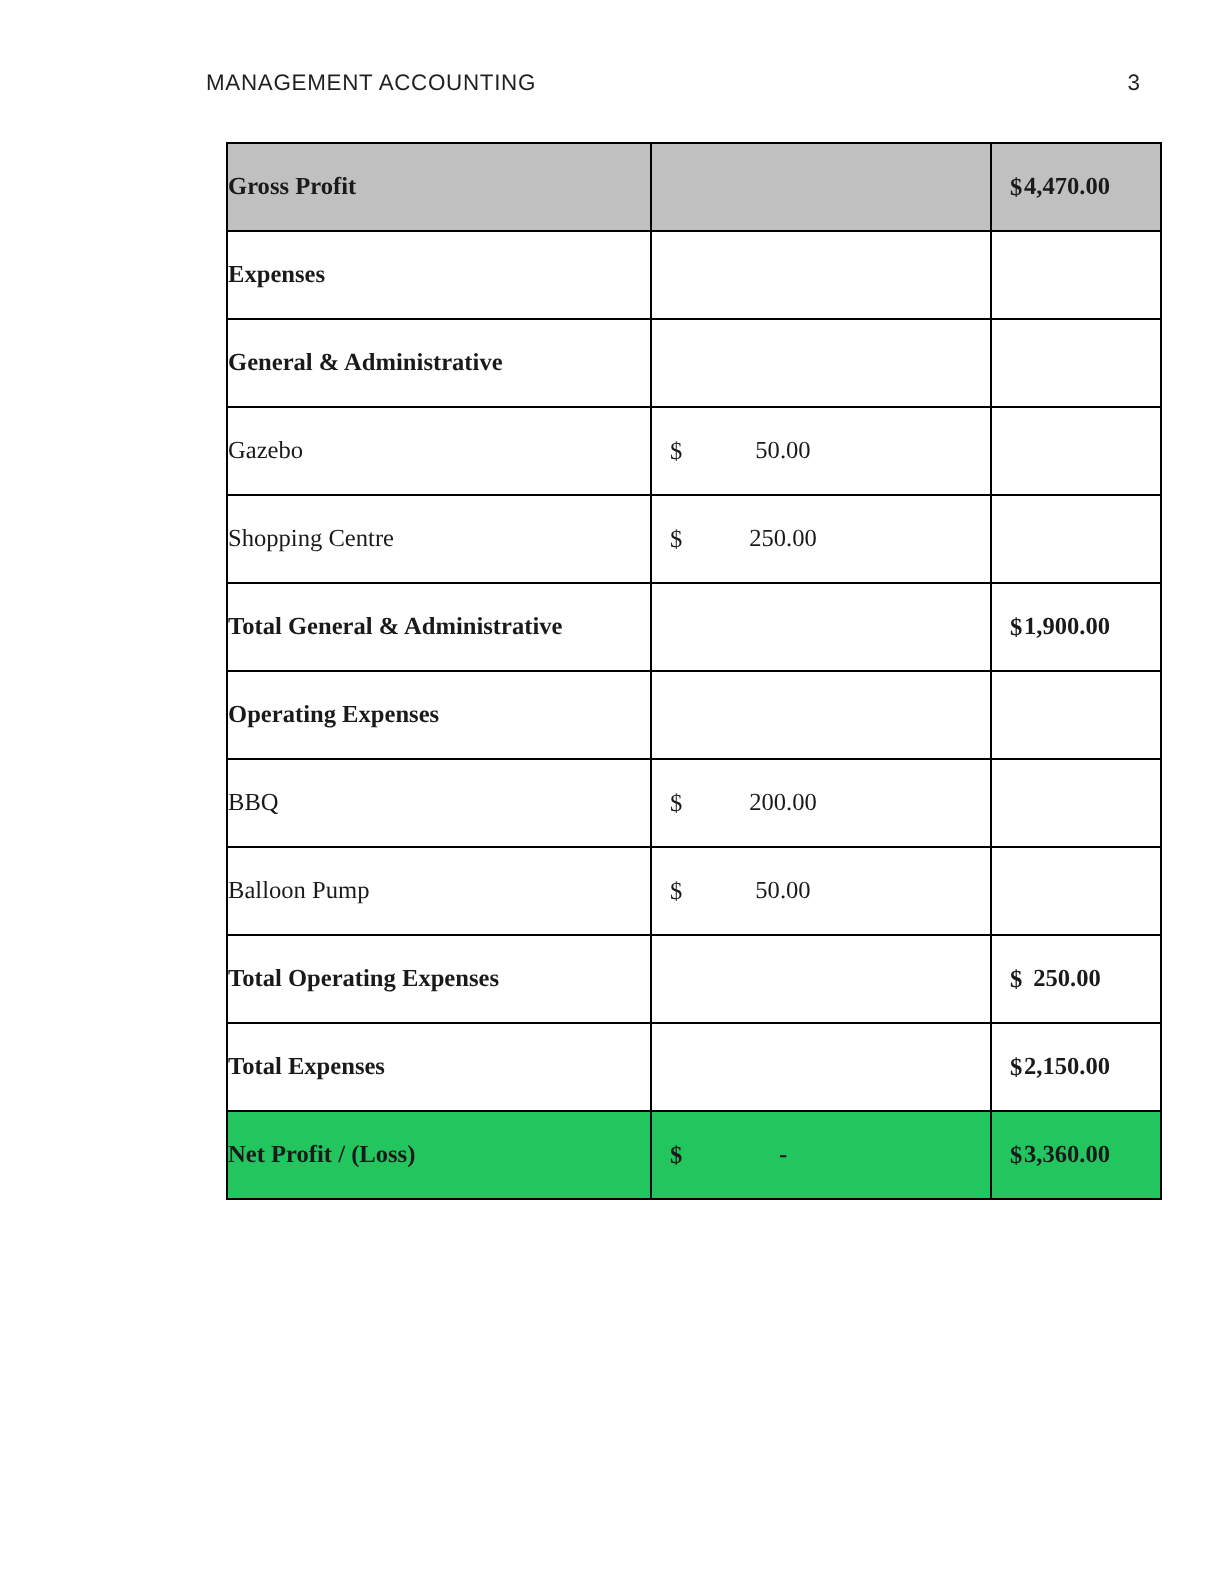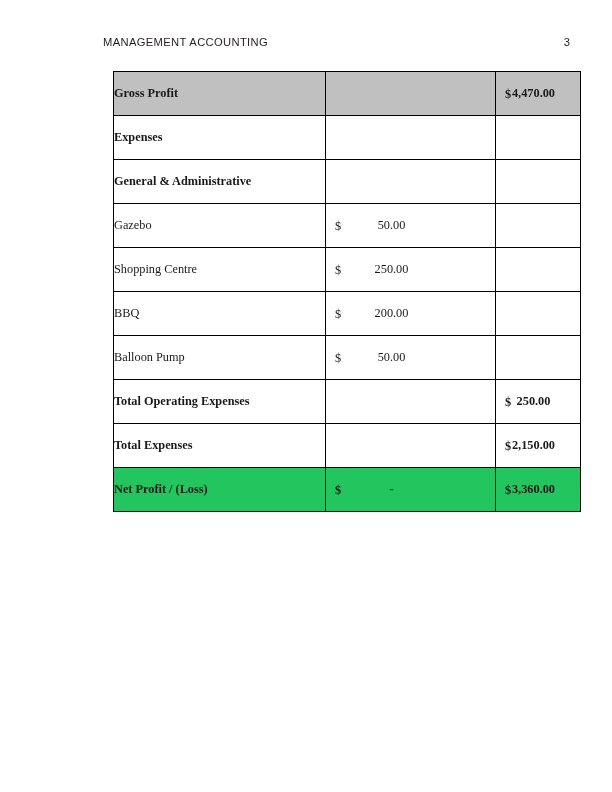--- a/index.html
+++ b/index.html
@@ -155,20 +155,42 @@
         <td class="cell-label">Shopping Centre</td>
         <td class="money c-detail-cell">
           <span class="cur">$</span>
           <span class="amt">250.00</span>
         </td>
         <td class="money c-total-cell">
           <span class="cur"></span>
           <span class="amt"></span>
         </td>
       </tr>
+      <tr class="bold">
+        <td class="cell-label">Total General &amp; Administrative</td>
+        <td class="money c-detail-cell">
+          <span class="cur"></span>
+          <span class="amt"></span>
+        </td>
+        <td class="money c-total-cell">
+          <span class="cur">$</span>
+          <span class="amt">1,900.00</span>
+        </td>
+      </tr>
+      <tr class="bold">
+        <td class="cell-label">Operating Expenses</td>
+        <td class="money c-detail-cell">
+          <span class="cur"></span>
+          <span class="amt"></span>
+        </td>
+        <td class="money c-total-cell">
+          <span class="cur"></span>
+          <span class="amt"></span>
+        </td>
+      </tr>
       <tr>
         <td class="cell-label">BBQ</td>
         <td class="money c-detail-cell">
           <span class="cur">$</span>
           <span class="amt">200.00</span>
         </td>
         <td class="money c-total-cell">
           <span class="cur"></span>
           <span class="amt"></span>
         </td>

